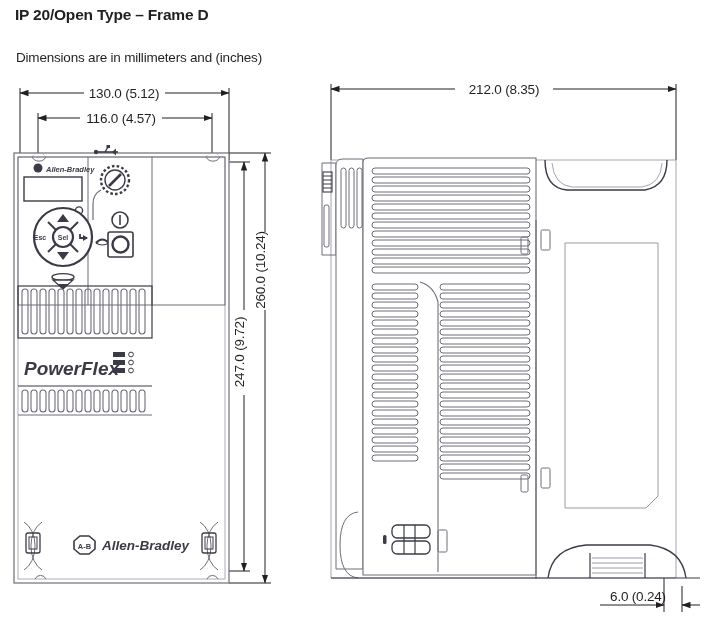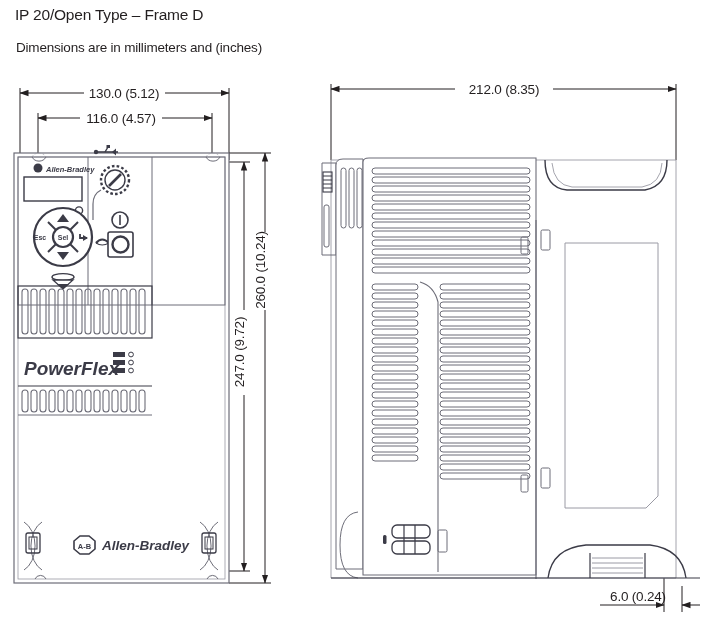--- a/index.html
+++ b/index.html
@@ -3,25 +3,25 @@
 <meta charset="utf-8">
 <style>
   html,body{margin:0;padding:0;background:#ffffff;}
   body{
     width:706px;height:620px;position:relative;overflow:hidden;
     font-family:"Liberation Sans", sans-serif;
     color:#231f20;
   }
   #page-title{
     position:absolute;left:15px;top:6px;
-    font-size:15.5px;font-weight:normal;letter-spacing:-0.2px;
+    font-size:15.5px;font-weight:bold;letter-spacing:-0.2px;
     color:#231f20;white-space:nowrap;
   }
   #subtitle{
-    position:absolute;left:16px;top:40px;
+    position:absolute;left:16px;top:50px;
     font-size:13.5px;color:#231f20;white-space:nowrap;
     letter-spacing:-0.2px;
   }
   svg{position:absolute;left:0;top:0;}
   .dimtxt{
     font-family:"Liberation Sans", sans-serif;
     font-size:13.5px;fill:#231f20;letter-spacing:-0.2px;
   }
 </style>
 </head>

